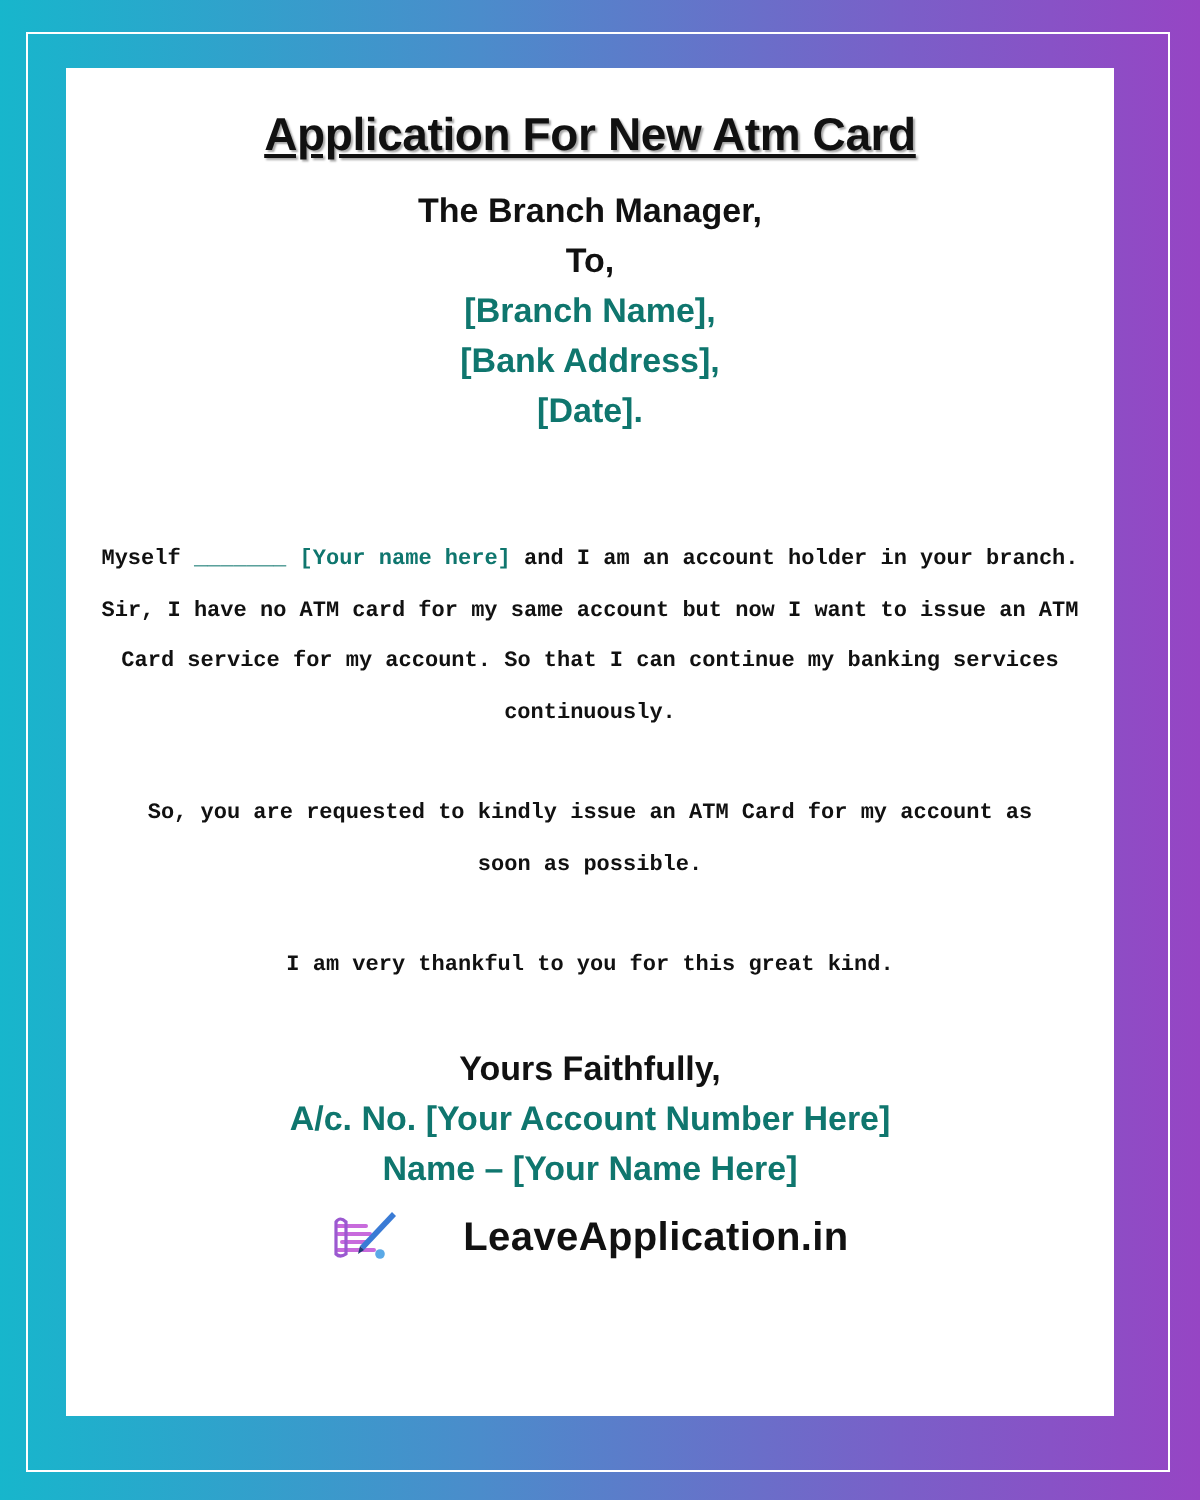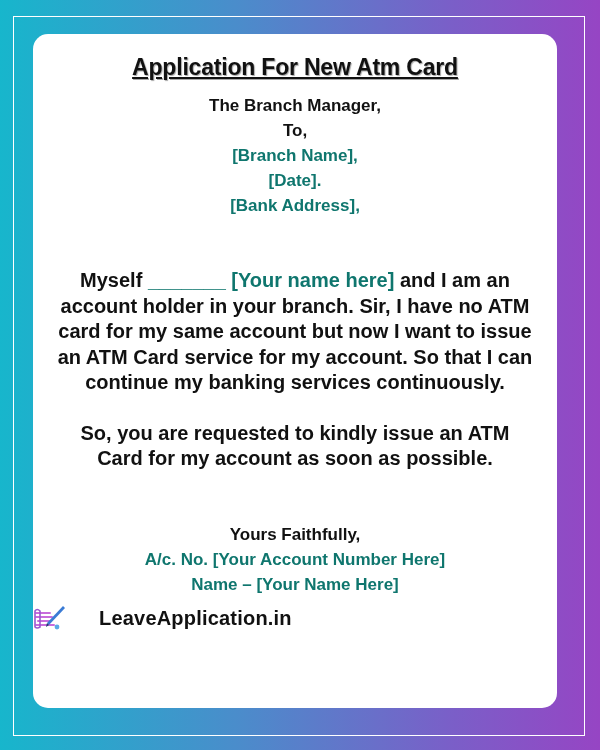--- a/index.html
+++ b/index.html
@@ -7,65 +7,66 @@
     width:600px; height:750px; overflow:hidden; position:relative;
     background: linear-gradient(90deg, #17b6cc 0%, #4b8ccb 40%, #7a5fc8 75%, #9645c4 100%);
     font-family: "Liberation Sans", sans-serif;
   }
   .outer-line {
     position:absolute; left:13px; top:16px; width:572px; height:720px;
     border:1.5px solid #ffffff; box-sizing:border-box;
   }
   .card {
     position:absolute; left:33px; top:34px; width:524px; height:674px;
-    background:#ffffff; box-sizing:border-box; text-align:center; color:#111;border-radius:15px;
+    background:#ffffff; box-sizing:border-box; text-align:center; color:#111;
   }
   .title {
     margin-top:20px; font-size:23px; font-weight:bold; text-decoration:underline;
     text-shadow: 1px 1px 1px rgba(0,0,0,0.35); letter-spacing:-0.2px;
   }
   .line { font-size:17px; font-weight:bold; line-height:25px; }
   .red { color:#0f766e; }
   .gap { height:25px; }
   .address { margin-top:12px; }
-  .para { font-size:20px; font-weight:bold; line-height:25.5px; padding:0 14px; }
+  .para { font-size:11px; font-weight:bold; line-height:25.5px; padding:0 14px;font-family:Liberation Mono, monospace; }
   .brand {
-    margin-top:6px; display:flex; align-items:center; justify-content:flex-start; gap:32px;
+    margin-top:6px; display:flex; align-items:center; justify-content:center; gap:32px;
   }
   .brand-name { font-size:20px; font-weight:bold; color:#111; letter-spacing:0.2px; }
 </style>
 </head>
 <body>
 
 <div class="outer-line"></div>
 
 <div class="card">
   <div class="title">Application For New Atm Card</div>
 
   <div class="address">
     <div class="line">The Branch Manager,</div>
     <div class="line">To,</div>
     <div class="line red">[Branch Name],</div>
+    <div class="line red">[Bank Address],</div>
     <div class="line red">[Date].</div>
-    <div class="line red">[Bank Address],</div>
   </div>
 
   <div class="gap"></div>
   <div class="gap"></div>
 
   <div class="para">
     <span>Myself</span>
     <span class="red">_______</span>
     <span class="red">[Your name here]</span>
     <span>and I am an account holder in your branch. Sir, I have no ATM card for my same account but now I want to issue an ATM Card service for my account. So that I can continue my banking services continuously.</span>
   </div>
 
   <div class="gap"></div>
   <div class="para" style="padding:0 34px;">So, you are requested to kindly issue an ATM Card for my account as soon as possible.</div>
   <div class="gap"></div>
+  <div class="para">I am very thankful to you for this great kind.</div>
   <div class="gap"></div>
 
   <div class="line">Yours Faithfully,</div>
   <div class="line red">A/c. No. [Your Account Number Here]</div>
   <div class="line red">Name – [Your Name Here]</div>
 
   <div class="brand">
     <span>
       <svg width="34" height="28" viewBox="0 0 34 28">
         <path d="M3 10 h14 M3 14 h16 M5 18 h12 M3 22 h18" stroke="#c86bdc" stroke-width="2" fill="none" stroke-linecap="round"></path>

